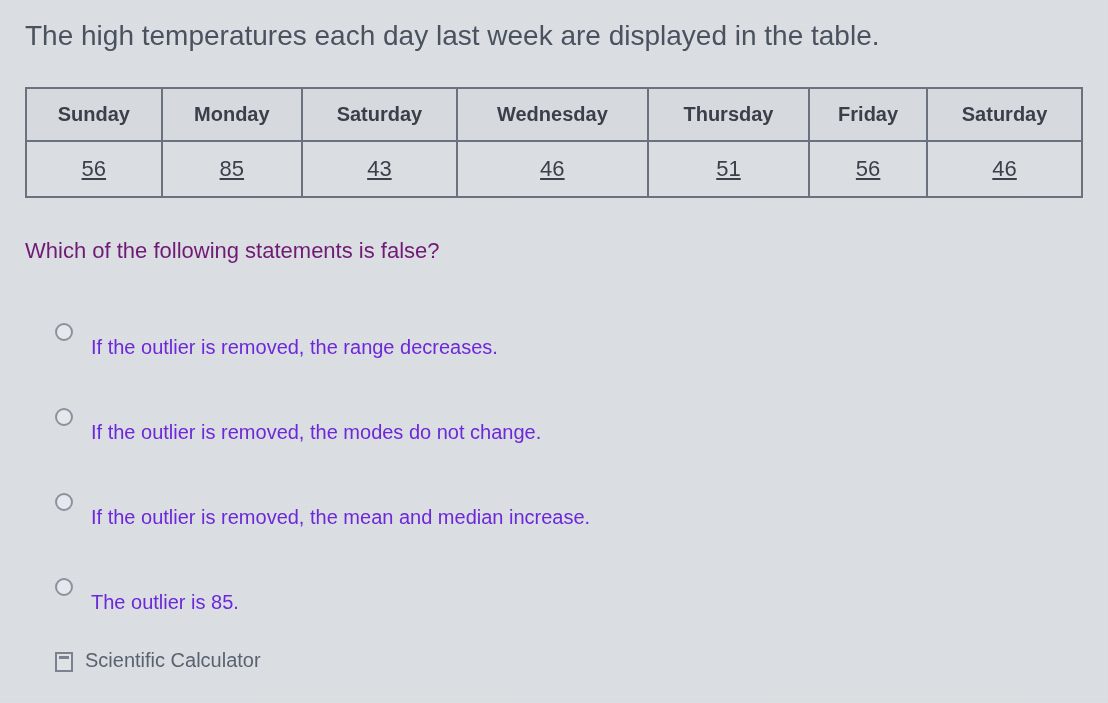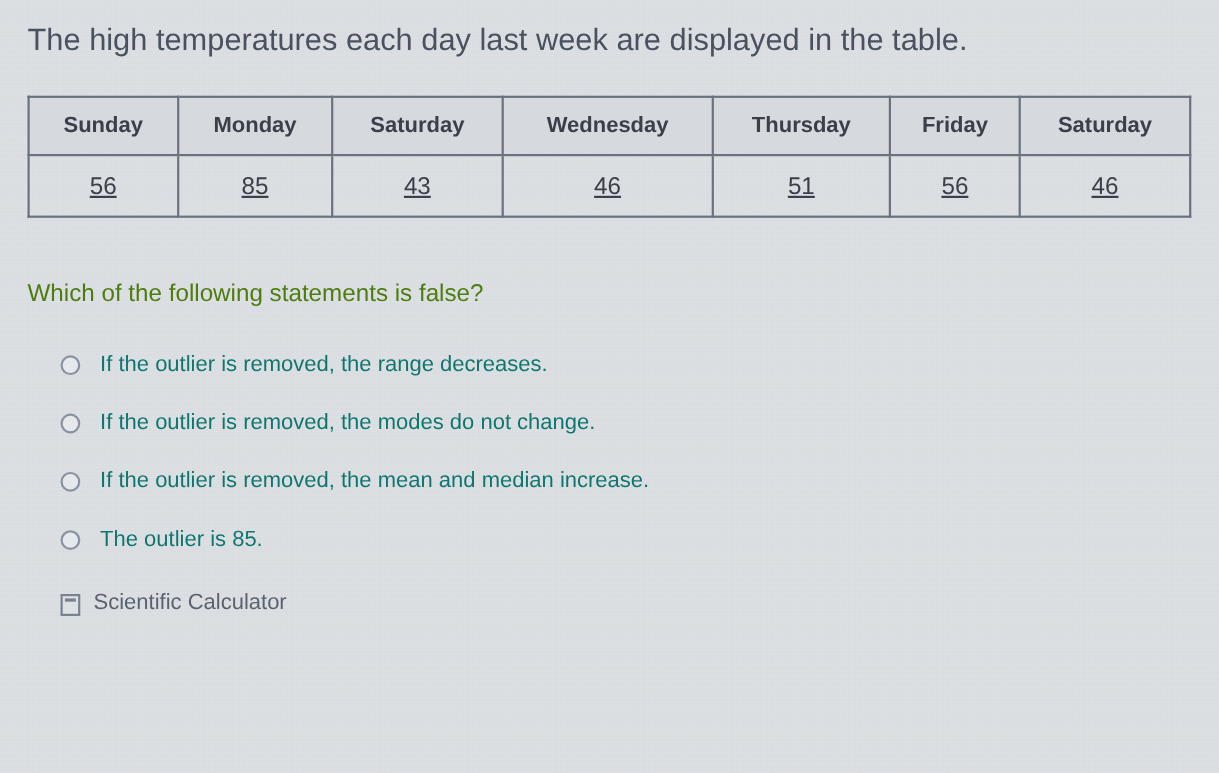--- a/index.html
+++ b/index.html
@@ -34,42 +34,42 @@
     }
     .intro-text {
       font-size: 28px;
       color: #4a5260;
       margin-bottom: 35px;
       font-weight: 400;
     }
     .data-table {
       border-collapse: collapse;
       width: 100%;
-      margin-bottom: 56px;
+      margin-bottom: 40px;
     }
     .data-table th,
     .data-table td {
       border: 2px solid #6a7280;
       padding: 14px 10px;
       text-align: center;
       font-size: 20px;
       color: #3a3f4a;
     }
     .data-table th {
       font-weight: bold;
       background-color: rgba(210,214,218,0.5);
     }
     .data-table td {
       font-weight: normal;
       font-size: 22px;
       text-decoration: underline;
     }
     .question-text {
       font-size: 22px;
-      color: #4d7c0f;
+      color: #701a75;
       margin-bottom: 40px;
     }
     .options {
       padding-left: 30px;
     }
     .option-row {
       display: flex;
       align-items: center;
       margin-bottom: 30px;
     }
@@ -77,21 +77,22 @@
       width: 18px;
       height: 18px;
       border: 2px solid #8a92a0;
       border-radius: 50%;
       margin-right: 18px;
       flex-shrink: 0;
       background-color: rgba(240,242,245,0.5);
     }
     .option-label {
       font-size: 20px;
-      color: #0f766e;
+      color: #6d28d9;
+      margin-top: 32px;
     }
     .calculator-link {
       display: flex;
       align-items: flex-end;
       margin-top: 35px;
       padding-left: 30px;
     }
     .calc-icon {
       width: 18px;
       height: 20px;

